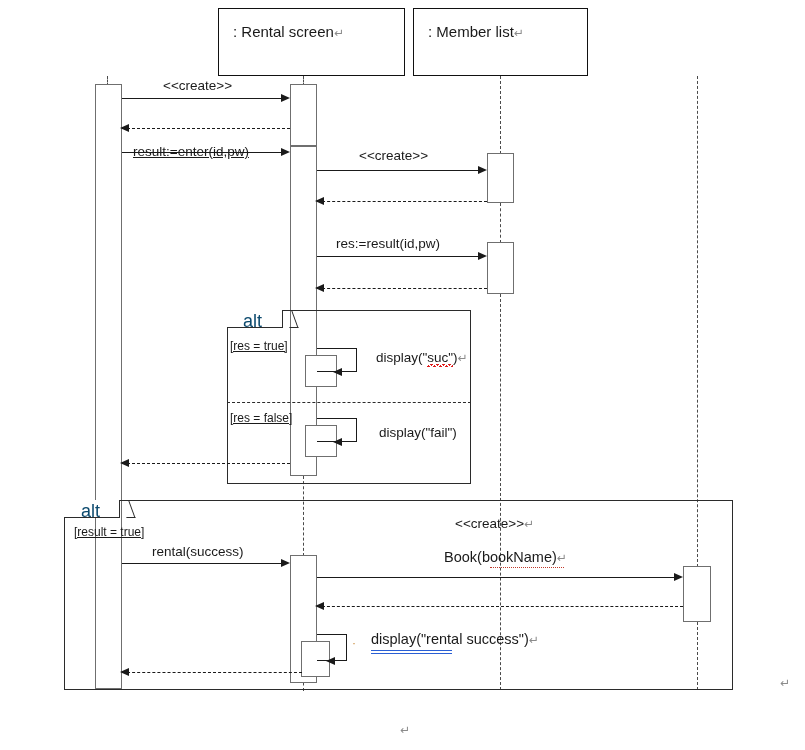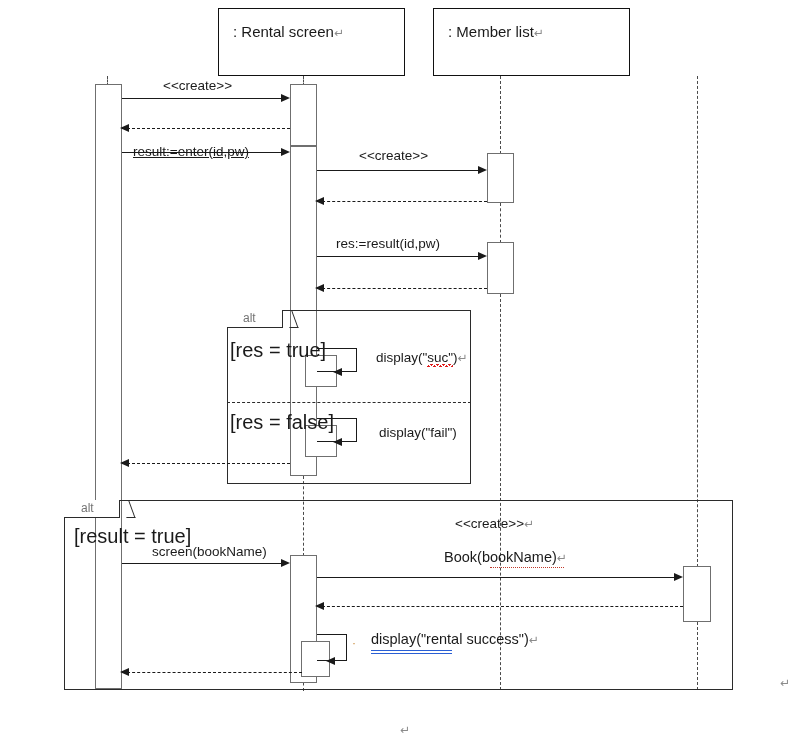--- a/index.html
+++ b/index.html
@@ -75,29 +75,30 @@
   }
   .fragtab{
     position:absolute;
     border:1px solid #2b2b2b;
     border-top:none;border-left:none;
     box-sizing:border-box;
     background:#fff;
   }
   .fragname{
     position:absolute;
+    font-size:18px;
+    color:#0c4a6e;
+    white-space:nowrap;
+  }
+  .guard{
+    position:absolute;
     font-size:12px;
-    color:#737373;
-    white-space:nowrap;
-  }
-  .guard{
-    position:absolute;
-    font-size:20px;
-    color:#1a1a1a;
-    white-space:nowrap;
+    color:#1a1a1a;
+    white-space:nowrap;
+    text-decoration:underline;
   }
   .fragdiv{
     position:absolute;
     height:0;
     border-top:1px dashed #2b2b2b;
   }
   .squiggle2{
     position:absolute;height:3px;
     background-image:
       radial-gradient(circle at 1.5px 2.5px, #e01b1b 1.1px, transparent 1.3px),
@@ -127,21 +128,21 @@
 
 <div id="canvas">
 
 
   <div class="head" style="left:218px;top:8px;width:187px;height:68px;">
     <span class="head-label">
       <span>: Rental screen</span><span class="pilcrow">↵</span>
     </span>
   </div>
 
-  <div class="head" style="left:433px;top:8px;width:197px;height:68px;padding-left:44px;">
+  <div class="head" style="left:413px;top:8px;width:175px;height:68px;padding-left:44px;">
     <span class="head-label">
       <span>: Member list</span><span class="pilcrow">↵</span>
     </span>
   </div>
 
 
   <div class="lifeline" style="left:107px;top:76px;height:10px;"></div>
   <div class="lifeline" style="left:303px;top:76px;height:10px;"></div>
   <div class="lifeline" style="left:303px;top:146px;height:8px;"></div>
   <div class="lifeline" style="left:303px;top:476px;height:80px;"></div>
@@ -225,21 +226,21 @@
               box-sizing:border-box;transform:skewX(20deg);transform-origin:top left;"></div>
   <div class="fragname" style="left:81px;top:501px;">alt</div>
   <div class="guard" style="left:66px;top:525px;padding-left:8px;">[result = true]</div>
 
   <div class="msglabel" style="left:455px;top:516px;">
     <span>&lt;&lt;create&gt;&gt;</span><span class="pilcrow">↵</span>
   </div>
 
   <div class="msg" style="left:122px;top:563px;width:165px;"></div>
   <div class="arrowhead right" style="left:281px;top:559px;"></div>
-  <div class="msglabel" style="left:152px;top:544px;">screen(bookName)</div>
+  <div class="msglabel" style="left:152px;top:544px;">rental(success)</div>
 
   <div class="msg" style="left:317px;top:577px;width:364px;"></div>
   <div class="arrowhead right" style="left:674px;top:573px;"></div>
   <div class="msglabel" style="left:444px;top:549px;font-size:14.5px;">
     <span>Book(bookName)</span><span class="pilcrow">↵</span>
   </div>
   <div class="redunder" style="left:490px;top:567px;width:74px;"></div>
 
   <div class="msg ret" style="left:317px;top:606px;width:366px;"></div>
   <div class="arrowhead left" style="left:315px;top:602px;"></div>

